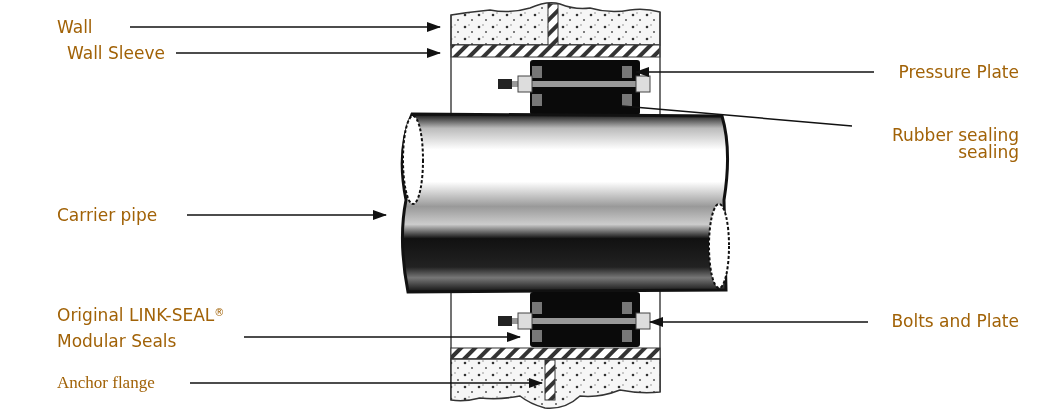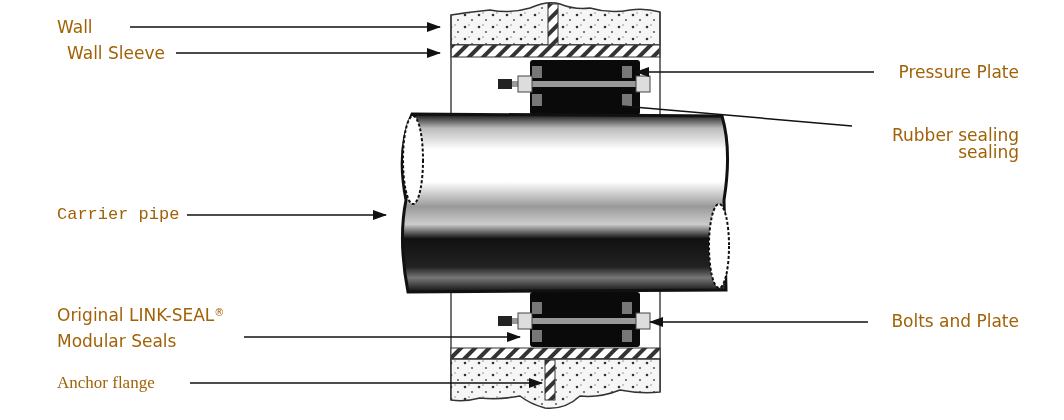--- a/index.html
+++ b/index.html
@@ -93,21 +93,21 @@
   <line x1="874" y1="72" x2="636" y2="72" stroke="#111" stroke-width="1.5" marker-end="url(#arrow)"></line>
   <line x1="852" y1="126" x2="622" y2="106" stroke="#111" stroke-width="1.5"></line>
   <line x1="187" y1="215" x2="386" y2="215" stroke="#111" stroke-width="1.5" marker-end="url(#arrow)"></line>
   <line x1="244" y1="337" x2="520" y2="337" stroke="#111" stroke-width="1.5" marker-end="url(#arrow)"></line>
   <line x1="190" y1="383" x2="542" y2="383" stroke="#111" stroke-width="1.5" marker-end="url(#arrow)"></line>
   <line x1="868" y1="322" x2="650" y2="322" stroke="#111" stroke-width="1.5" marker-end="url(#arrow)"></line>
 </svg>
 
 <div class="label" style="left:57px; top:17px;">Wall</div>
 <div class="label" style="left:67px; top:43px;">Wall Sleeve</div>
-<div class="label" style="left:57px; top:205px;font-family:Liberation Mono, monospace;">Carrier pipe</div>
+<div class="label" style="left:57px; top:205px;">Carrier pipe</div>
 <div class="label" style="left:57px; top:305px;">
   <span>Original LINK-SEAL</span><sup>®</sup>
 </div>
 <div class="label" style="left:57px; top:331px;">Modular Seals</div>
 <div class="label" style="left:57px; top:373px;font-family:Liberation Serif, serif;">Anchor flange</div>
 
 <div class="label right" style="right:45px; top:62px;">Pressure Plate</div>
 <div class="label right" style="right:45px; top:116px;margin-top:9px;">Rubber sealing</div>
 <div class="label right" style="right:45px; top:142px;">sealing</div>
 <div class="label right" style="right:45px; top:311px;">Bolts and Plate</div>

